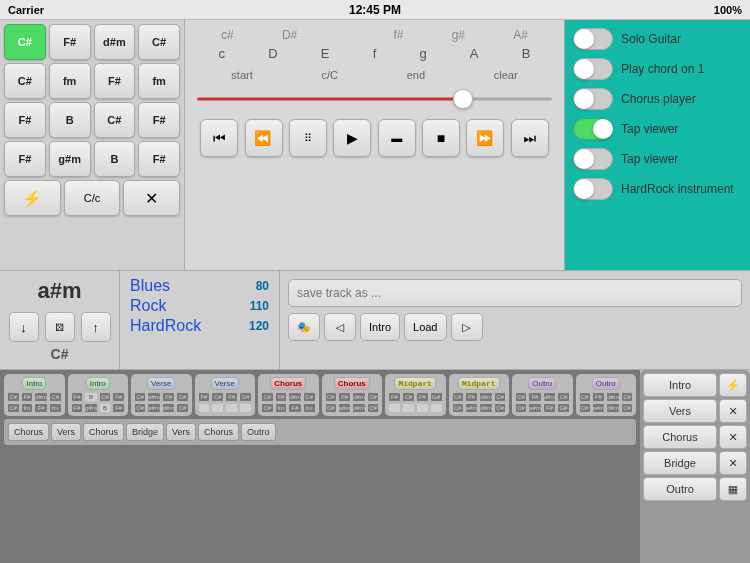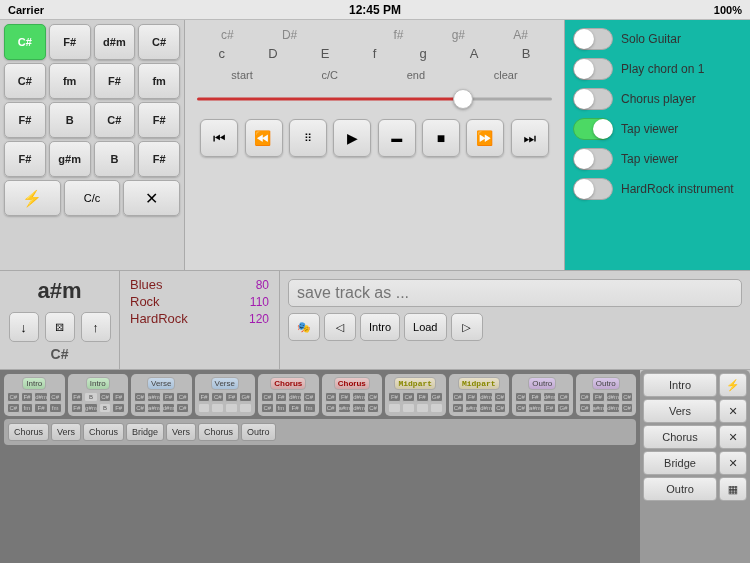--- a/index.html
+++ b/index.html
@@ -242,39 +242,39 @@
       width: 160px;
       padding: 6px 10px;
       border-right: 1px solid #aaa;
     }
     .tempo-row {
       display: flex;
       justify-content: space-between;
       align-items: center;
       margin-bottom: 2px;
     }
-    .tempo-label { color: #7f1d1d; font-size: 13px; }
-    .tempo-value { color: #a21caf; font-size: 12px; }
+    .tempo-label { color: #1d4ed8; font-size: 16px; }
+    .tempo-value { color: #0369a1; font-size: 12px; font-weight: bold; }
     .tempo-row.active .tempo-label { color: #333; font-size: 18px; font-weight: 700; }
     .tempo-row.active .tempo-value { color: #333; font-size: 18px; font-weight: 700; }
 
     .save-section {
       flex: 1;
       padding: 8px;
       display: flex;
       flex-direction: column;
       gap: 6px;
     }
     .save-input {
       background: linear-gradient(180deg, #e8e8e8, #ddd);
       border: 1px solid #aaa;
       border-radius: 5px;
       height: 28px;
       padding: 0 8px;
-      font-size: 16px;
+      font-size: 12px;
       color: #999;
       width: 100%;
       outline: none;
     }
     .save-row {
       display: flex;
       gap: 4px;
       align-items: center;
     }
     .save-btn {

